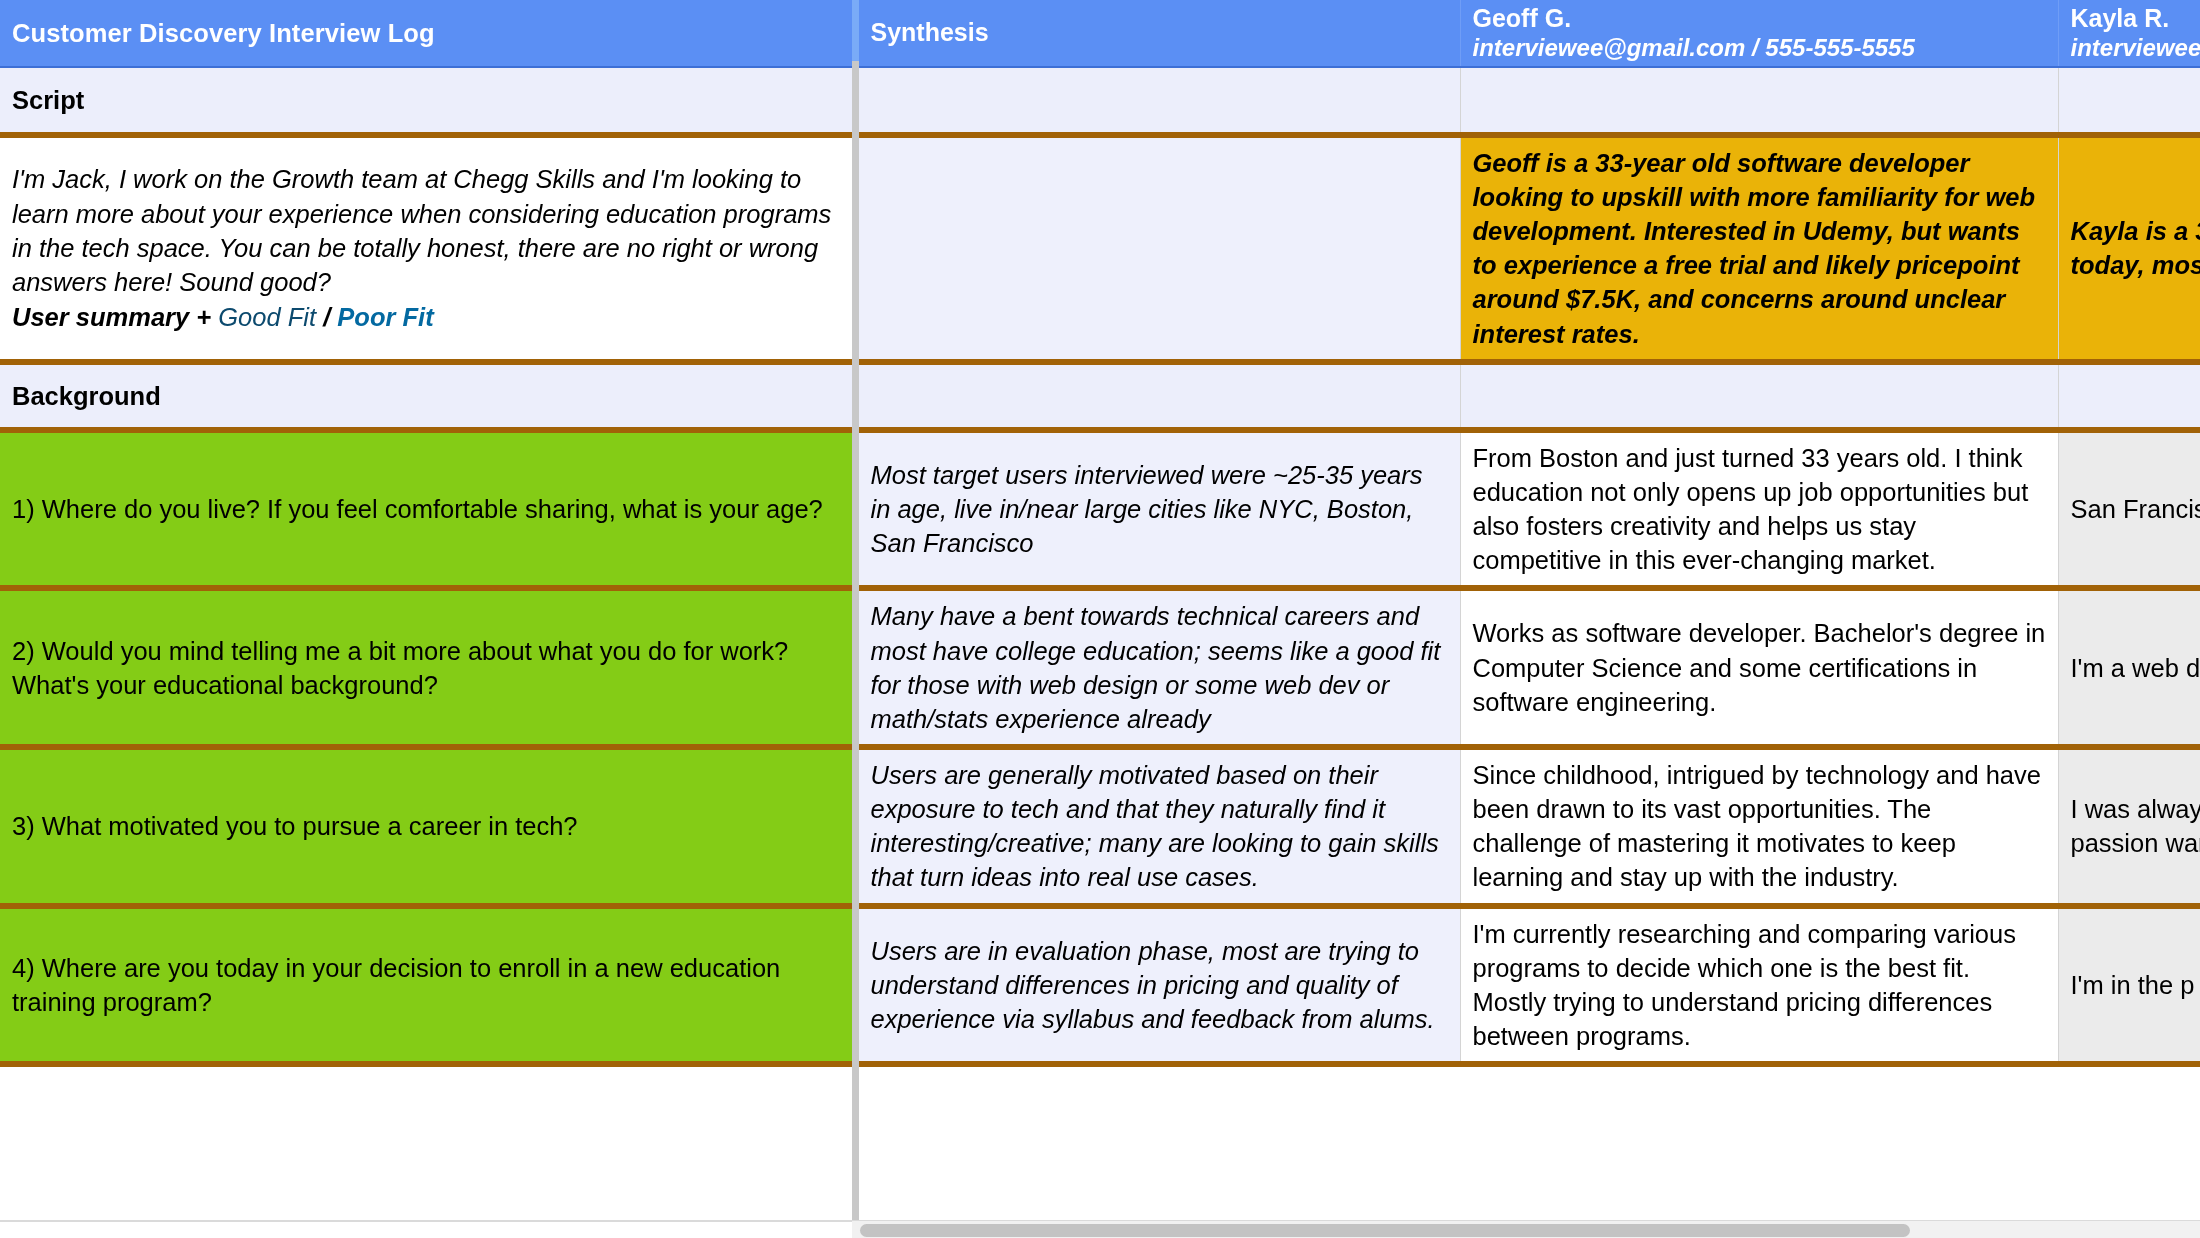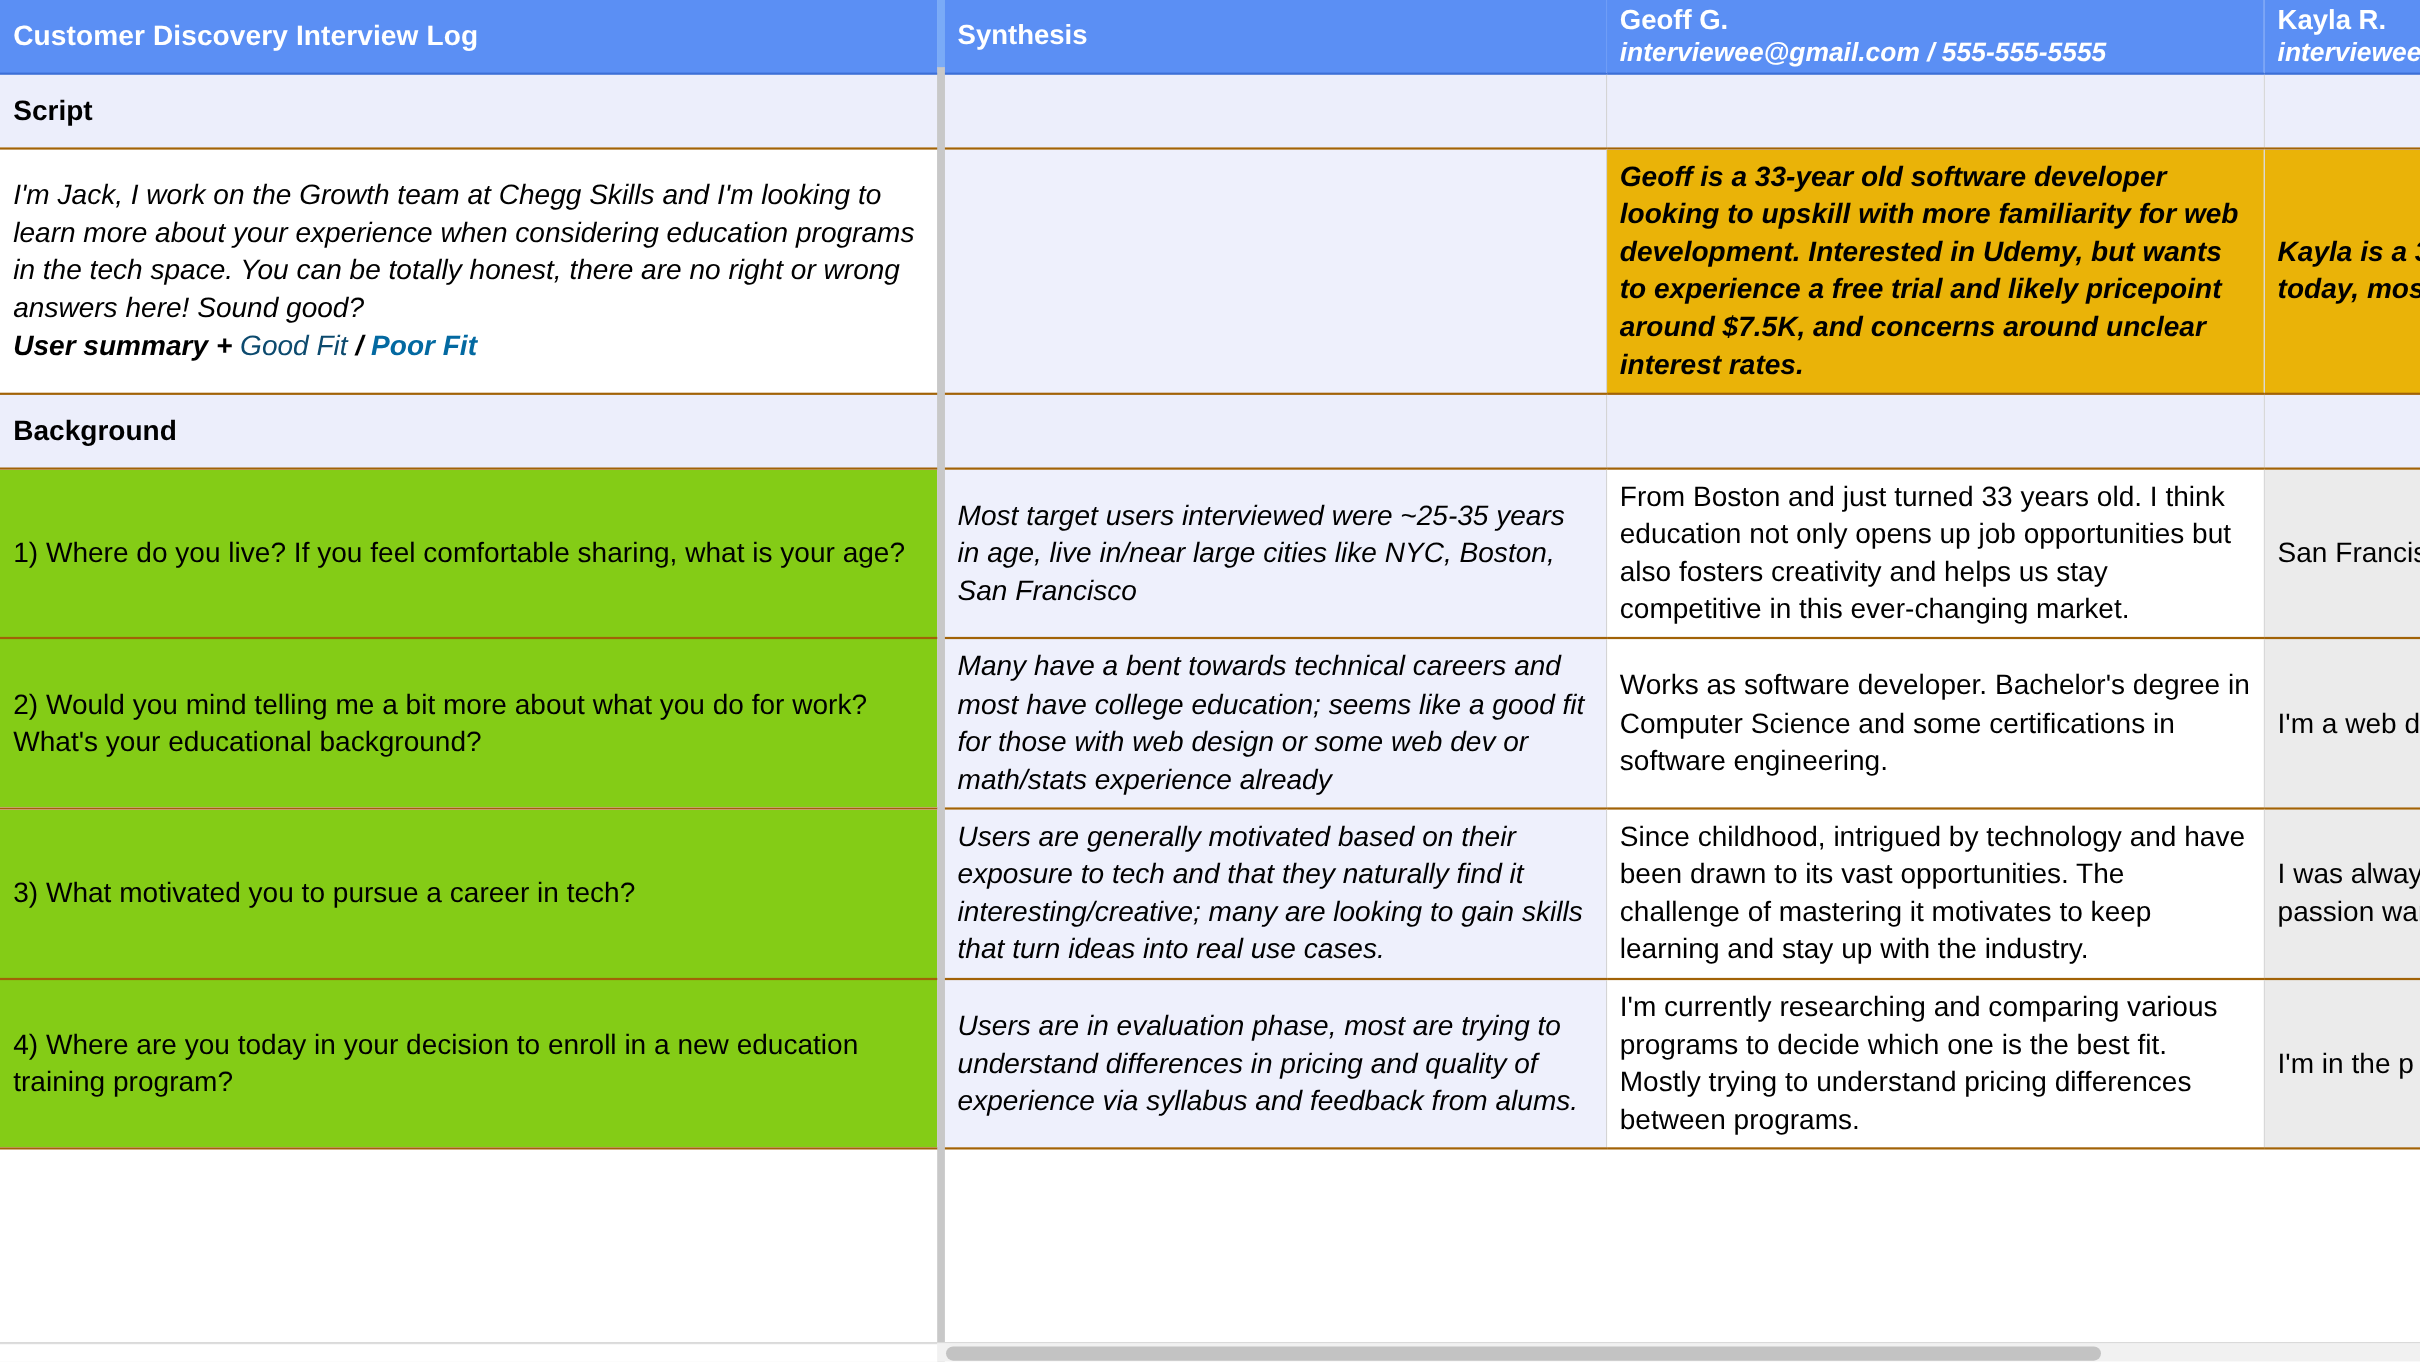--- a/index.html
+++ b/index.html
@@ -22,21 +22,21 @@
   table.grid {
     border-collapse: collapse;
     table-layout: fixed;
     width: 2540px;
   }
 
   table.grid td {
     vertical-align: middle;
     padding: 8px 12px;
     border-right: 1px solid #d4d4d4;
-    border-bottom: 2px solid #a16207;
+    border-bottom: 6px solid #a16207;
     font-size: 25.5px;
     line-height: 1.34;
     color: #000000;
     overflow: hidden;
     word-wrap: break-word;
   }
 
   
   col.c-question  { width: 852px; }
   col.c-gutter    { width: 6px;  }

